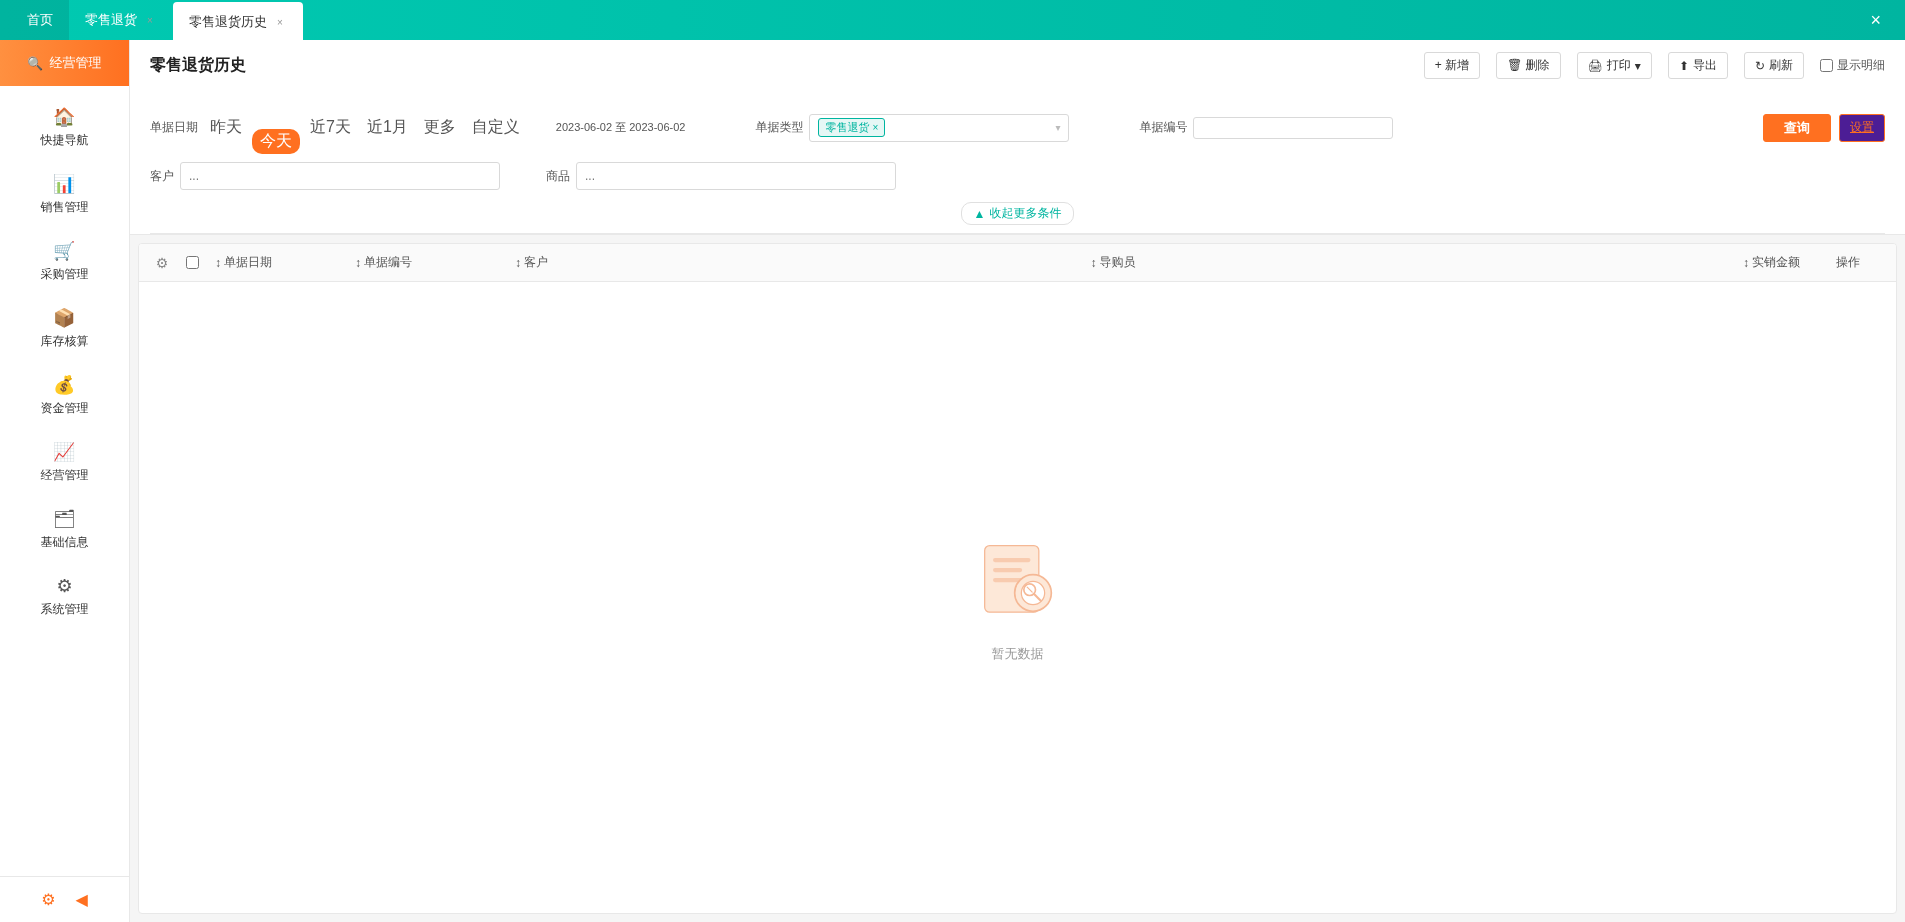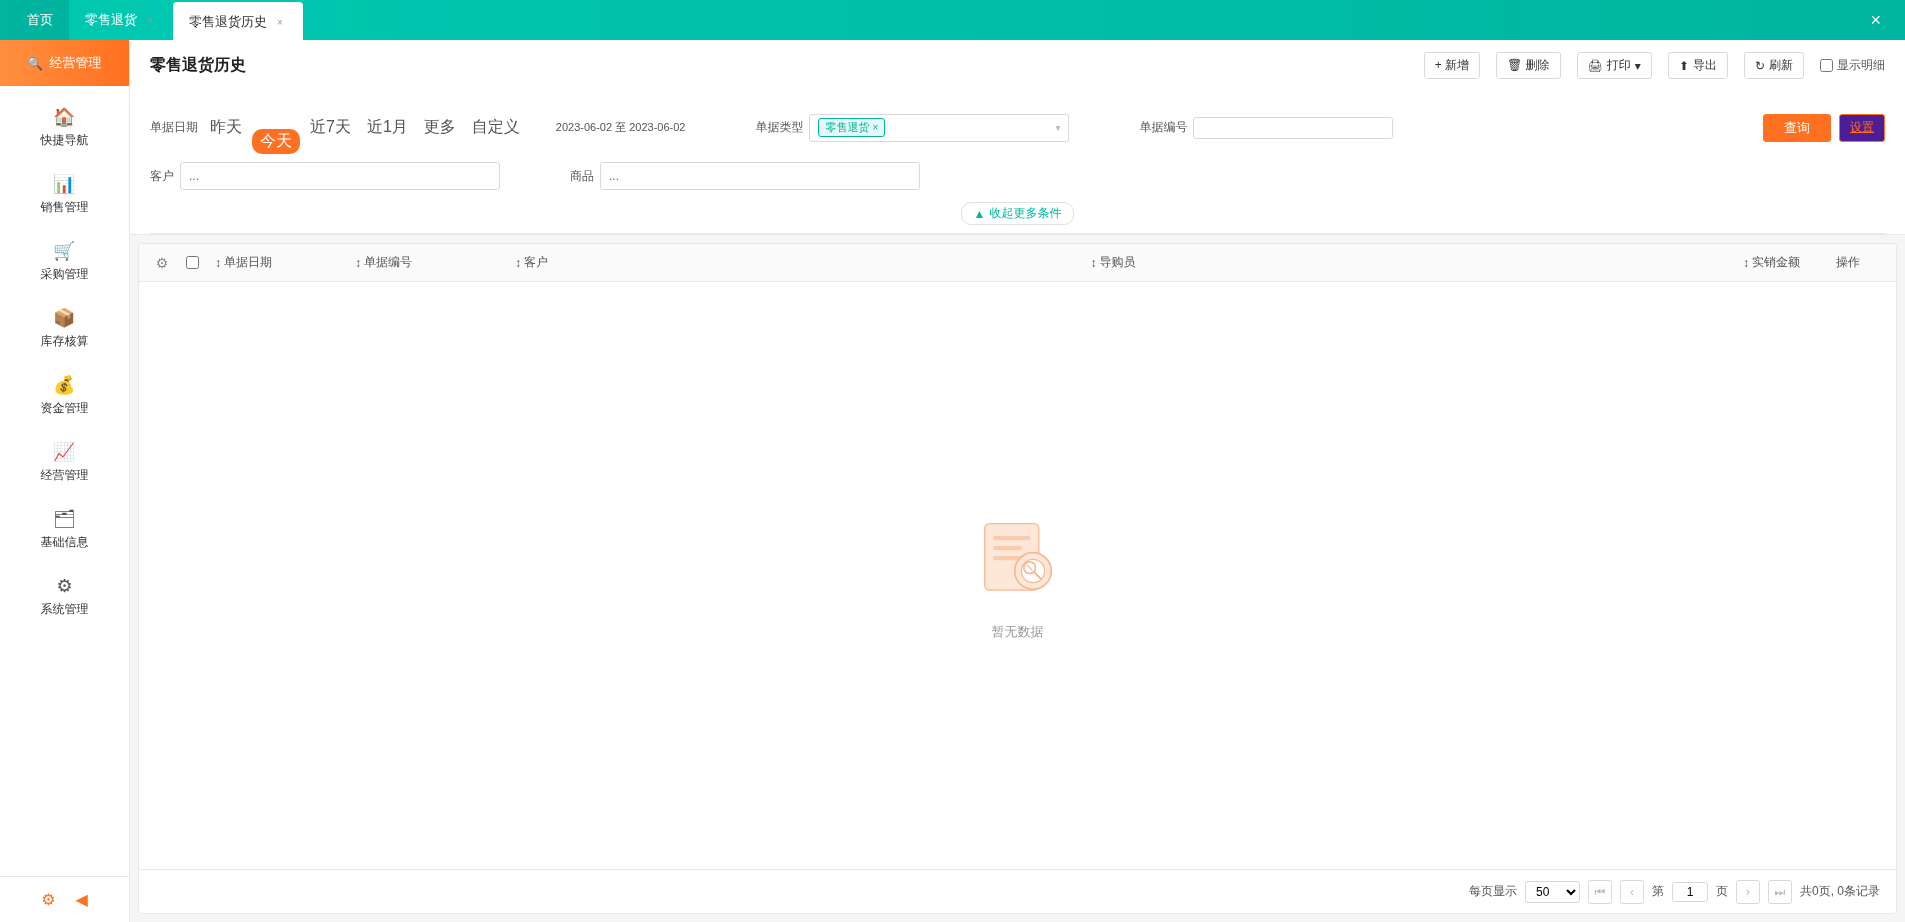--- a/index.html
+++ b/index.html
@@ -158,20 +158,21 @@
       background: #fff;
       color: #333;
       cursor: pointer;
       font-size: 12px;
       white-space: nowrap;
     }
     .toolbar-btn.primary {
       background: #ff7020;
       border-color: #ff7020;
       color: #fff;
+      font-weight: bold;
     }
     .toolbar-btn.secondary {
       background: #fff5f0;
       border-color: #ff7020;
       color: #ff7020;
     }
     .show-detail-checkbox {
       display: flex;
       align-items: center;
       gap: 4px;
@@ -540,21 +541,21 @@
 
         <div class="filter-row" style="margin-bottom: 0;">
 
           <div class="filter-item">
             <span class="filter-label">客户</span>
             <div style="display: flex; align-items: center; border: 1px solid #d9d9d9; border-radius: 3px; background: #fff; width: 320px; height: 28px; padding: 0 8px;">
               <input type="text" style="flex: 1 1 0%; border: none; outline: none; font-size: 12px; color: rgb(187, 187, 187);" placeholder="...">
             </div>
           </div>
 
-          <div class="filter-item" style="margin-left: 40px; justify-content: center;">
+          <div class="filter-item" style="margin-left: 16px; justify-content: center;">
             <span class="filter-label">商品</span>
             <div style="display: flex; align-items: center; border: 1px solid #d9d9d9; border-radius: 3px; background: #fff; width: 320px; height: 28px; padding: 0 8px;">
               <input type="text" style="flex: 1 1 0%; border: none; outline: none; font-size: 12px; color: rgb(187, 187, 187);" placeholder="...">
             </div>
           </div>
         </div>
       </div>
 
       <div class="collapse-row">
         <button class="collapse-btn">
@@ -606,33 +607,16 @@
           <circle cx="78" cy="72" r="22" fill="#fde8d8" stroke="#f5b895" stroke-width="2"></circle>
           <circle cx="78" cy="72" r="14" fill="#fff" stroke="#f5b895" stroke-width="1.5"></circle>
           <circle cx="74" cy="68" r="7" fill="none" stroke="#f5b895" stroke-width="2"></circle>
           <line x1="79" y1="73" x2="87" y2="81" stroke="#f5b895" stroke-width="2.5" stroke-linecap="round"></line>
 
           <line x1="71" y1="65" x2="77" y2="71" stroke="#f5b895" stroke-width="1.5" stroke-linecap="round"></line>
         </svg>
         <span>暂无数据</span>
       </div>
 
-      <div class="pagination">
-        <span>每页显示</span>
-        <select class="page-size-select">
-          <option value="10">10</option>
-          <option value="20">20</option>
-          <option value="50" selected="">50</option>
-          <option value="100">100</option>
-        </select>
-        <div class="page-nav-btn disabled">⏮</div>
-        <div class="page-nav-btn disabled">‹</div>
-        <span>第</span>
-        <input type="text" class="page-input" value="1" style="">
-        <span>页</span>
-        <div class="page-nav-btn disabled">›</div>
-        <div class="page-nav-btn disabled">⏭</div>
-        <span>共0页, 0条记录</span>
-      </div>
     </div>
 
   </div>
 </div>
 
 </body></html>

